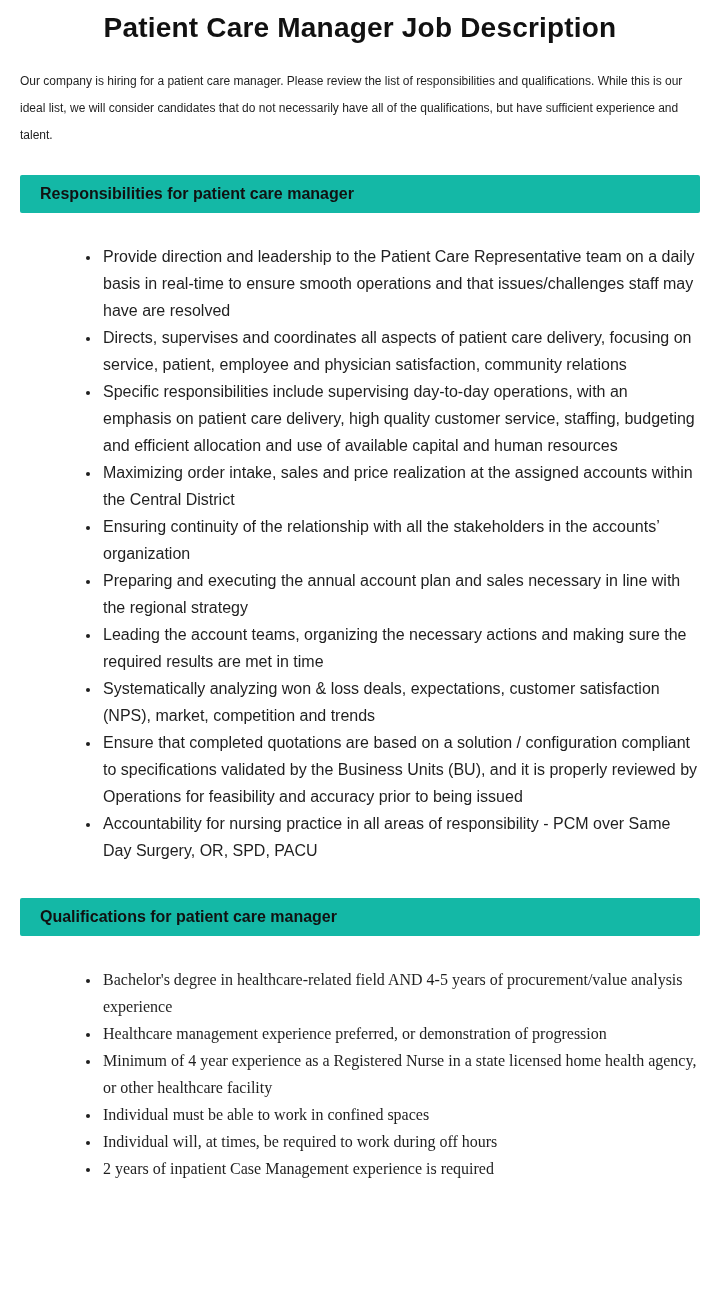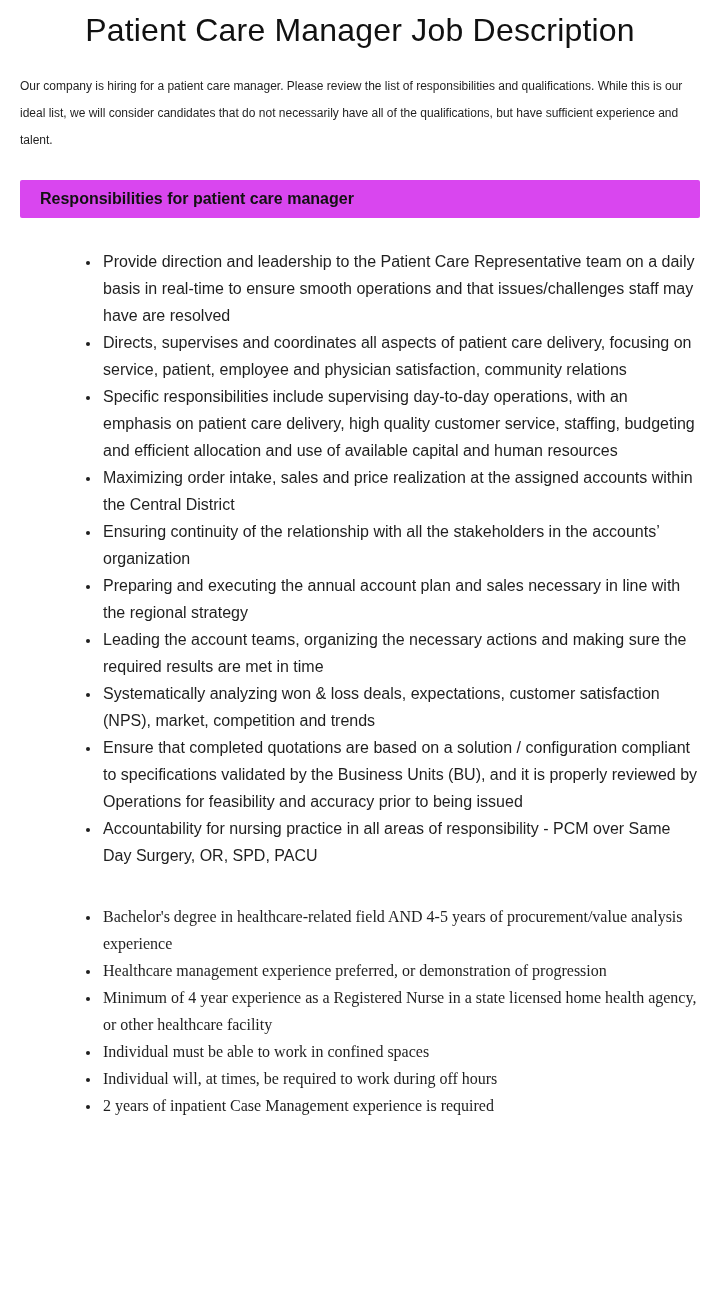--- a/index.html
+++ b/index.html
@@ -16,38 +16,38 @@
     color: #1a1a1a;
     -webkit-font-smoothing: antialiased;
   }
 
   .page {
     width: 720px;
     padding: 8px 20px 30px 20px;
   }
 
   .doc-title {
-    font-size: 32px;
-    font-weight: 400;
+    font-size: 28px;
+    font-weight: 700;
     text-align: center;
     color: #111111;
     margin-top: 4px;
     margin-bottom: 24px;
     letter-spacing: 0.2px;
   }
 
   .intro {
     font-size: 12px;
     line-height: 27px;
     color: #1f1f1f;
     margin-bottom: 26px;
   }
 
   .section-header {
-    background: #d946ef;
+    background: #14b8a6;
     font-size: 16px;
     font-weight: 700;
     color: #111111;
     padding: 10px 20px;
     border-radius: 2px;
   }
 
   .bullet-list {
     list-style-type: disc;
     margin: 30px 0 34px 0;
@@ -91,20 +91,21 @@
         <li>Ensuring continuity of the relationship with all the stakeholders in the accounts’ organization</li>
         <li>Preparing and executing the annual account plan and sales necessary in line with the regional strategy</li>
         <li>Leading the account teams, organizing the necessary actions and making sure the required results are met in time</li>
         <li>Systematically analyzing won &amp; loss deals, expectations, customer satisfaction (NPS), market, competition and trends</li>
         <li>Ensure that completed quotations are based on a solution / configuration compliant to specifications validated by the Business Units (BU), and it is properly reviewed by Operations for feasibility and accuracy prior to being issued</li>
         <li>Accountability for nursing practice in all areas of responsibility - PCM over Same Day Surgery, OR, SPD, PACU</li>
       </ul>
   </div>
 
   <div class="section">
+    <div class="section-header">Qualifications for patient care manager</div>
     <ul class="bullet-list">
         <li>Bachelor's degree in healthcare-related field AND 4-5 years of procurement/value analysis experience</li>
         <li>Healthcare management experience preferred, or demonstration of progression</li>
         <li>Minimum of 4 year experience as a Registered Nurse in a state licensed home health agency, or other healthcare facility</li>
         <li>Individual must be able to work in confined spaces</li>
         <li>Individual will, at times, be required to work during off hours</li>
         <li>2 years of inpatient Case Management experience is required</li>
       </ul>
   </div>
 

